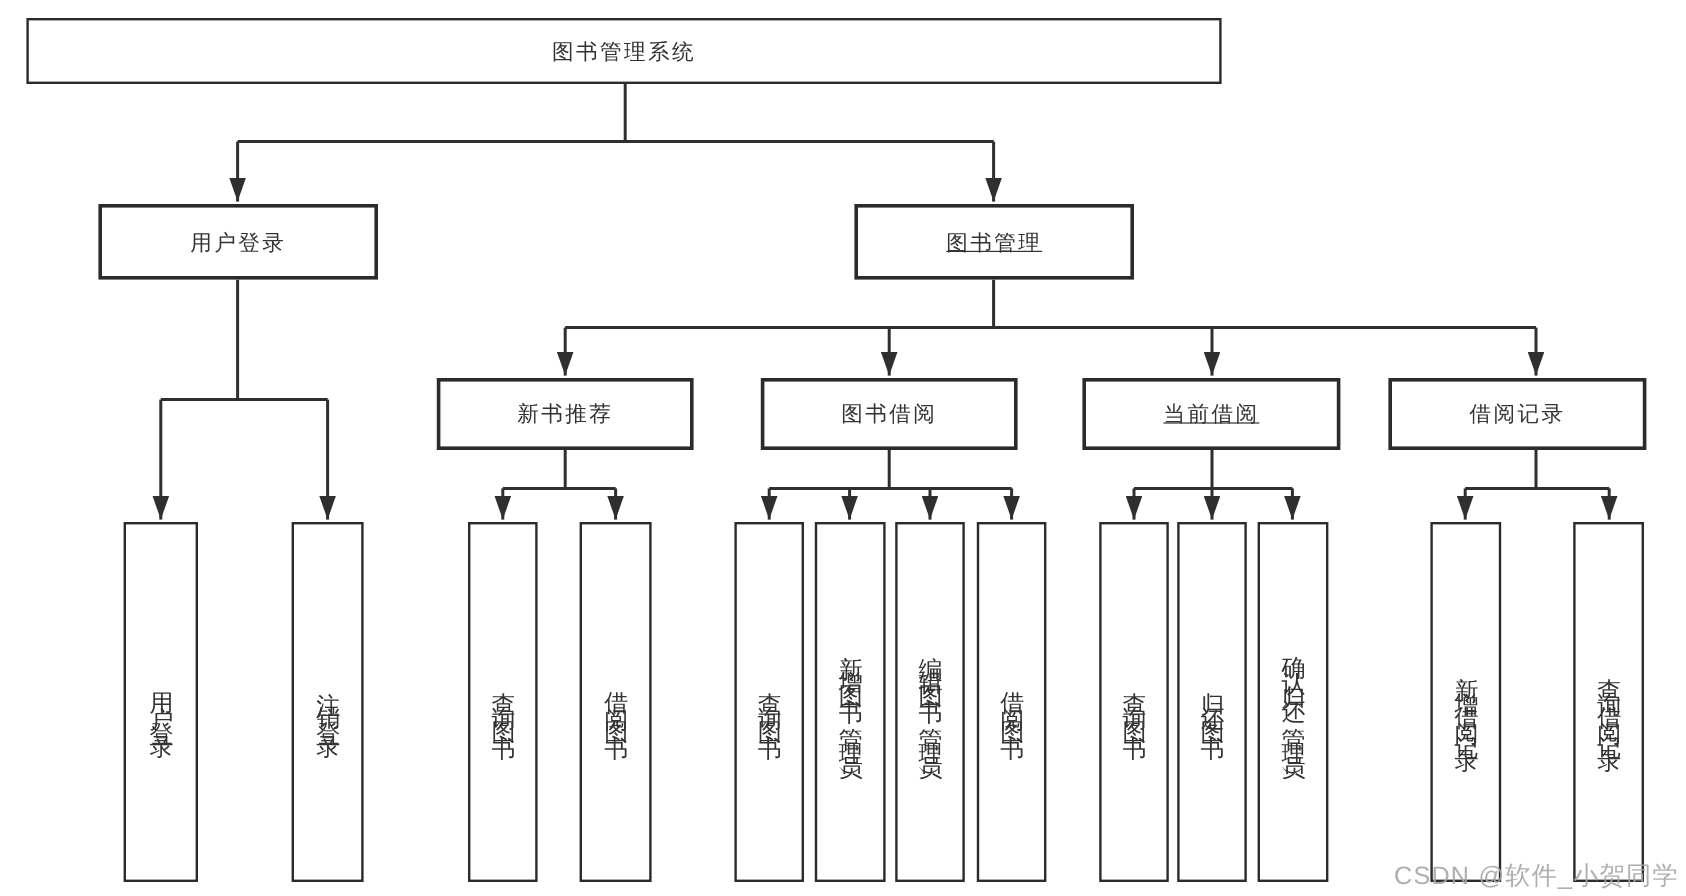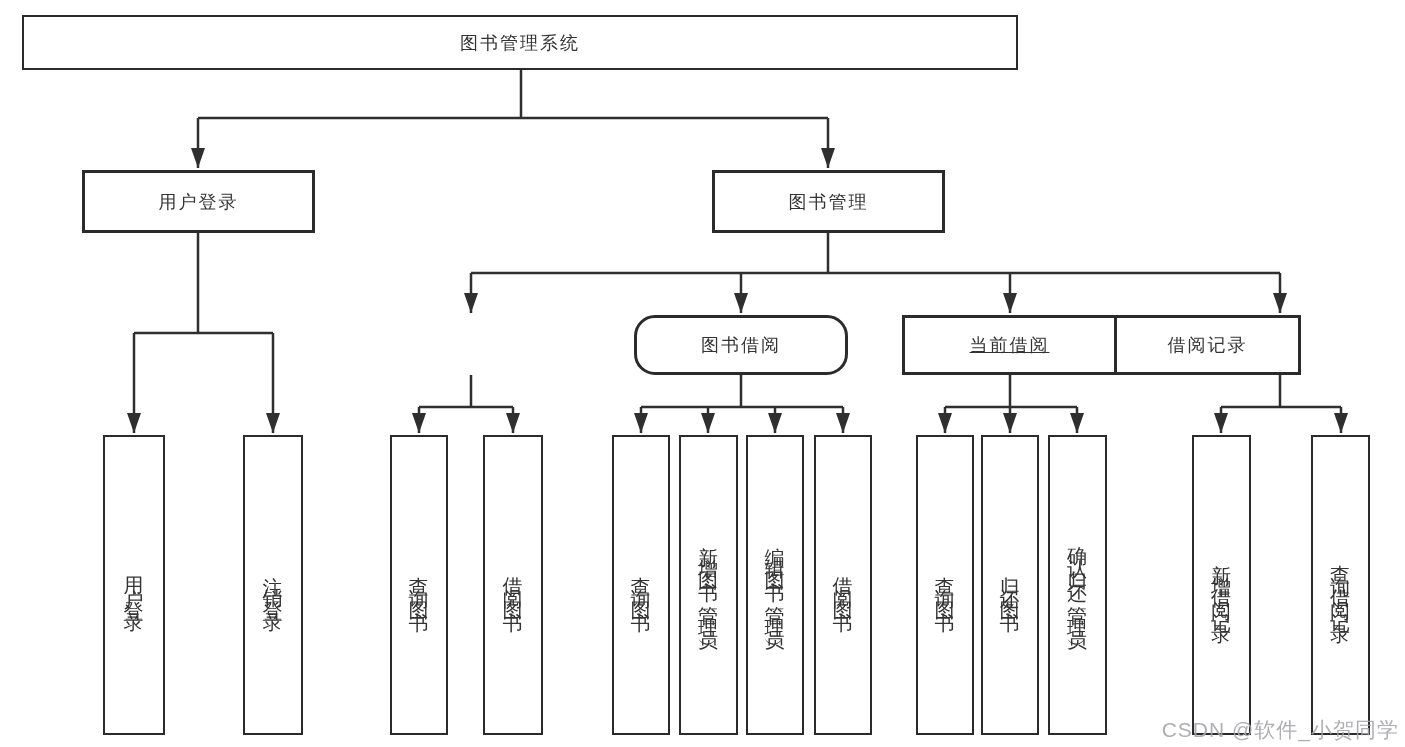--- a/index.html
+++ b/index.html
@@ -75,25 +75,26 @@
 
       <path d="M1280,375 V407 M1221,407 H1341"></path>
       <path d="M1221,407 V433" marker-end="url(#arrow)"></path>
       <path d="M1341,407 V433" marker-end="url(#arrow)"></path>
     </g>
   </svg>
 
   <div class="box root" style="left:22px;top:15px;width:996px;height:55px;">图书管理系统</div>
 
   <div class="box" style="left:82px;top:170px;width:233px;height:63px;">用户登录</div>
-  <div class="box" style="left:712px;top:170px;width:233px;height:63px;">图书管理</div>
+  <div class="box" style="left:712px;top:170px;width:233px;height:63px;text-decoration:underline;">图书管理</div>
 
-  <div class="box" style="left:634px;top:315px;width:214px;height:60px;border-radius:21px;">图书借阅</div>
+  <div class="box" style="left:364px;top:315px;width:214px;height:60px;">新书推荐</div>
+  <div class="box" style="left:634px;top:315px;width:214px;height:60px;">图书借阅</div>
   <div class="box" style="left:902px;top:315px;width:215px;height:60px;text-decoration:underline;">当前借阅</div>
-  <div class="box" style="left:1114px;top:315px;width:187px;height:60px;text-align:center;">借阅记录</div>
+  <div class="box" style="left:1157px;top:315px;width:215px;height:60px;text-align:center;">借阅记录</div>
 
   <div class="box leaf" style="left:103px;top:435px;width:62px;height:300px;">
       <span>用户登录</span>
     </div>
   <div class="box leaf" style="left:243px;top:435px;width:60px;height:300px;">
       <span>注销登录</span>
     </div>
 
   <div class="box leaf" style="left:390px;top:435px;width:58px;height:300px;">
       <span>查询图书</span>

